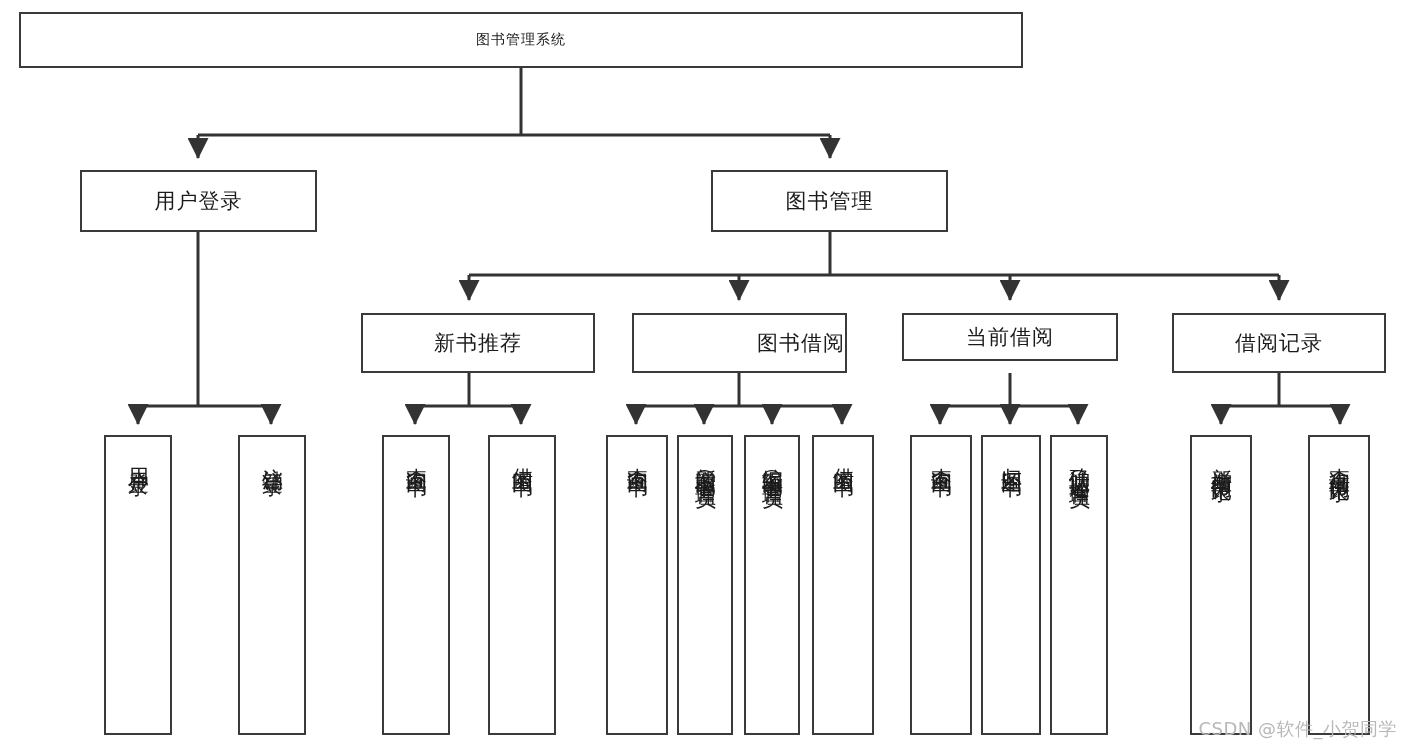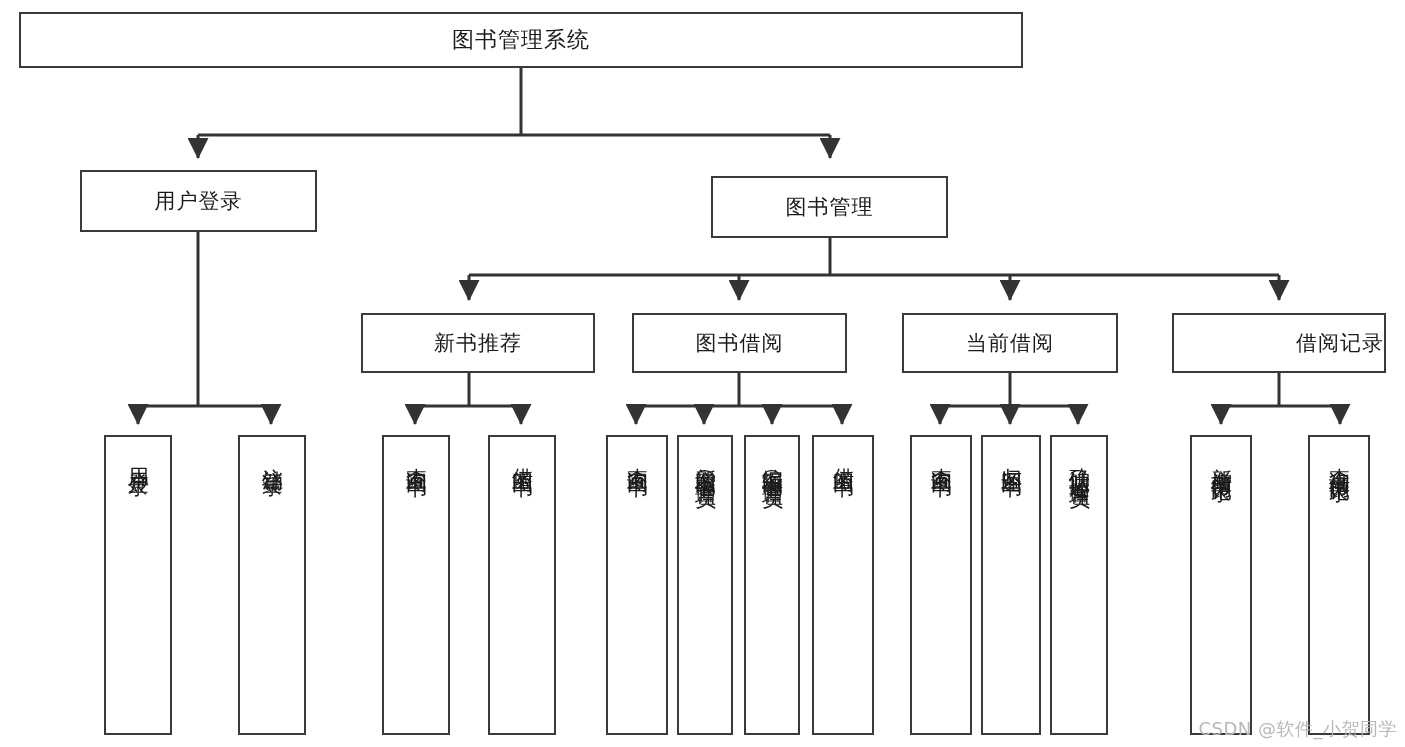--- a/index.html
+++ b/index.html
@@ -40,21 +40,21 @@
     text-align: center;
     line-height: 1.08;
   }
   
   .node.h .label {
     font-size: 21px;
     letter-spacing: 1px;
     white-space: nowrap;
   }
   .node.root .label {
-    font-size: 22px;
+    font-size: 14px;
   }
   
   .node.v {
     align-items: flex-start;
     padding-top: 14px;
   }
   .node.v .label {
     writing-mode: vertical-rl;
     text-orientation: upright;
     font-size: 21px;
@@ -126,34 +126,34 @@
     </g>
   </svg>
 
   <div class="node h root" style="left:19px; top:12px; width:1004px; height:56px;">
     <span class="label">图书管理系统</span>
   </div>
 
   <div class="node h" style="left:80px; top:170px; width:237px; height:62px;">
     <span class="label">用户登录</span>
   </div>
-  <div class="node h" style="left:711px; top:176px; width:237px; height:62px;">
+  <div class="node h" style="left:711px; top:170px; width:237px; height:62px;">
     <span class="label">图书管理</span>
   </div>
 
   <div class="node h" style="left:361px; top:313px; width:234px; height:60px;">
     <span class="label">新书推荐</span>
   </div>
-  <div class="node h" style="left:632px; top:313px; width:215px; height:60px;">
+  <div class="node h" style="left:632px; top:313px; width:215px; height:60px;justify-content:flex-end;">
     <span class="label">图书借阅</span>
   </div>
-  <div class="node h" style="left:902px; top:313px; width:216px; height:60px;">
+  <div class="node h" style="left:902px; top:313px; width:216px; height:48px;">
     <span class="label">当前借阅</span>
   </div>
-  <div class="node h" style="left:1172px; top:313px; width:214px; height:60px;justify-content:flex-end;">
+  <div class="node h" style="left:1172px; top:313px; width:214px; height:60px;">
     <span class="label">借阅记录</span>
   </div>
 
   <div class="node v" style="left:104px; top:435px; width:68px; height:300px;">
     <span class="label">用户登录</span>
   </div>
   <div class="node v" style="left:238px; top:435px; width:68px; height:300px;">
     <span class="label">注销登录</span>
   </div>
 

